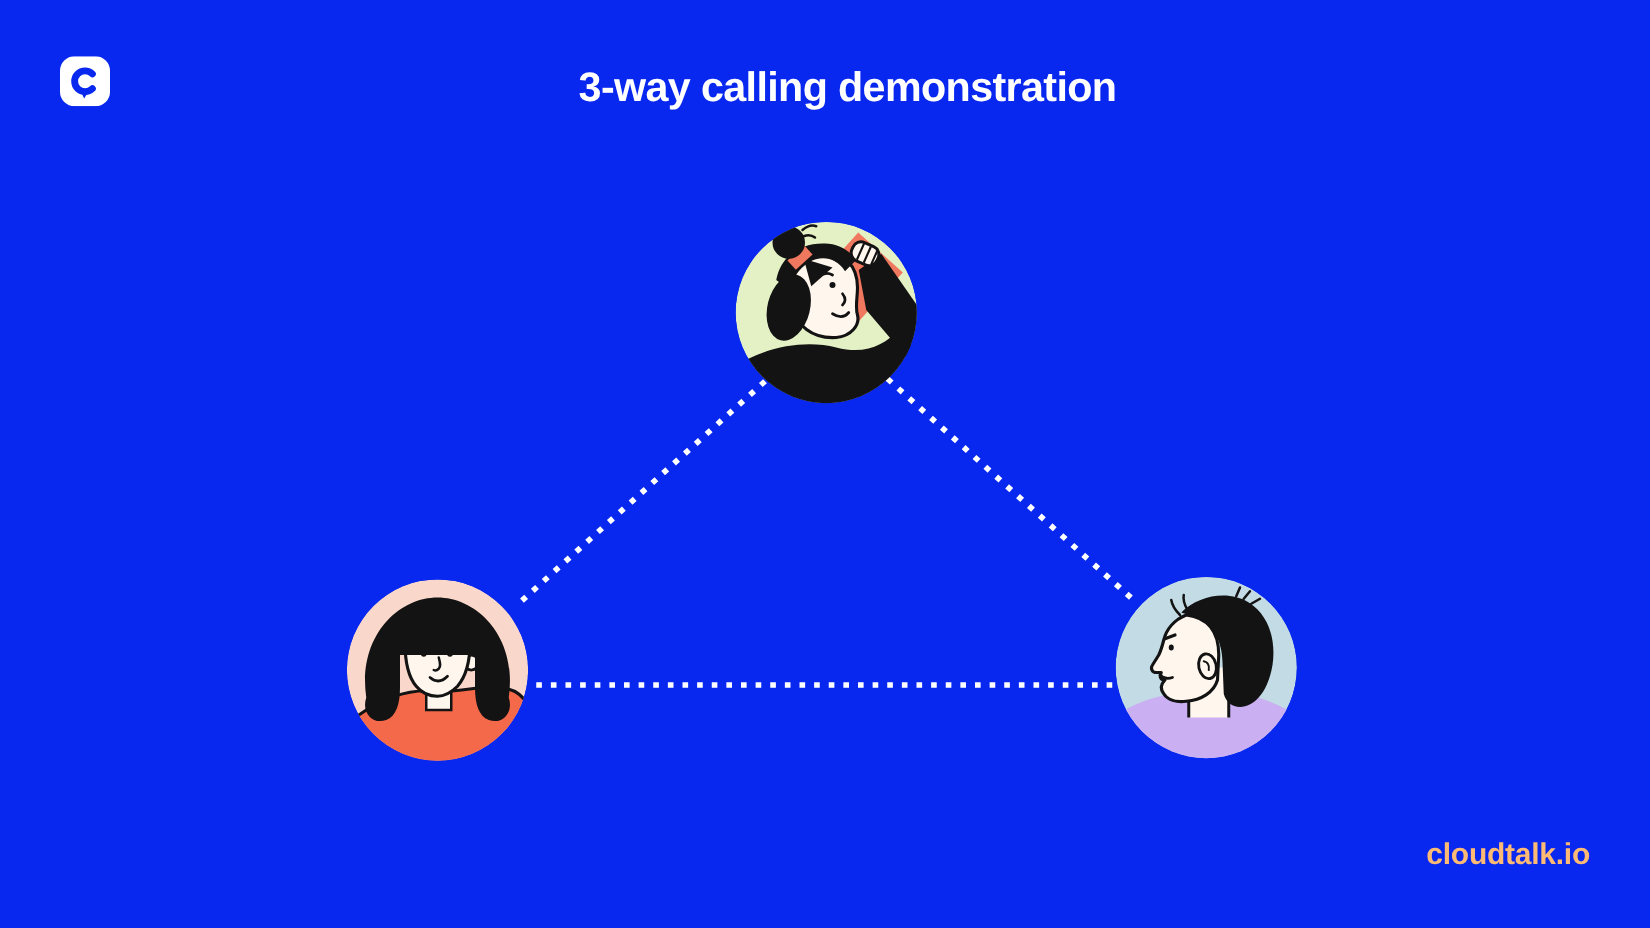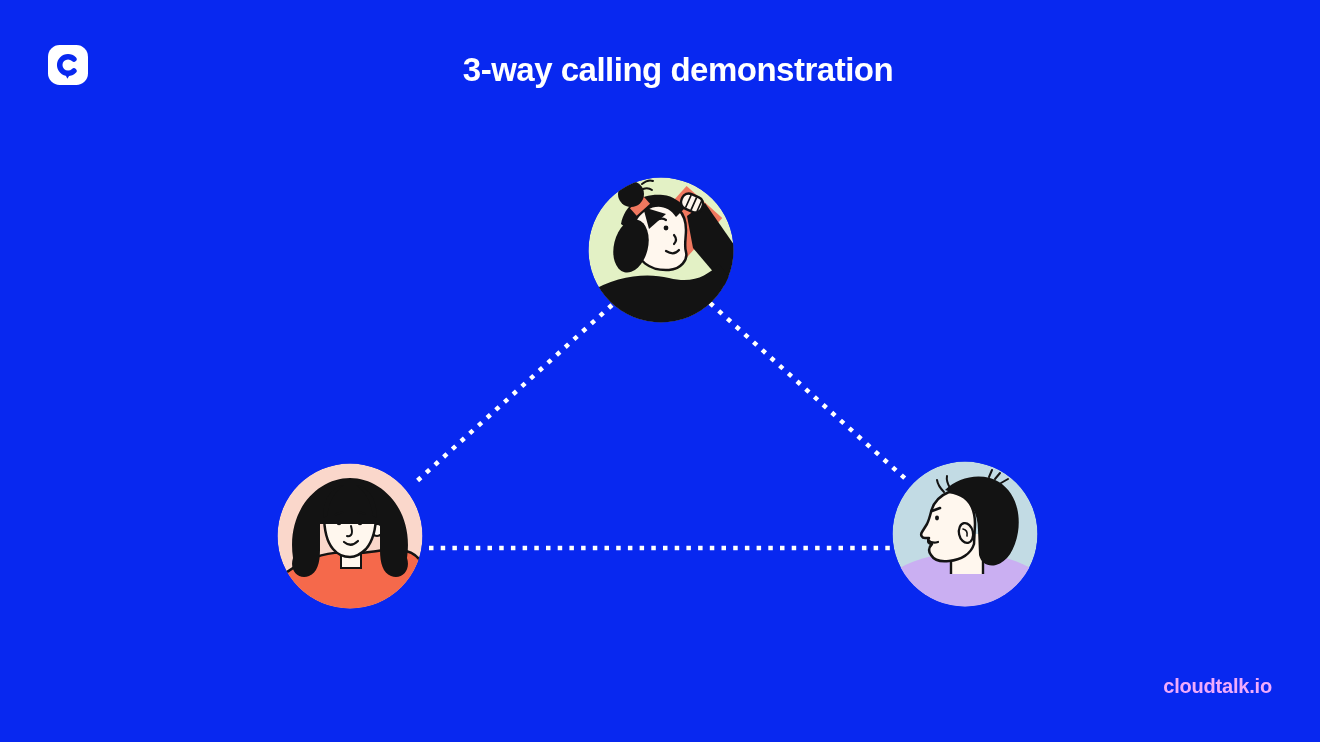--- a/index.html
+++ b/index.html
@@ -14,21 +14,21 @@
     color:#FFFFFF;font-size:33px;line-height:36px;font-weight:700;letter-spacing:-0.5px;margin-left:36px;
   }
   .logo{position:absolute;left:48px;top:45px;width:40px;height:40px;}
   .lines{position:absolute;left:0;top:0;pointer-events:none;}
   .avatar{position:absolute;width:150px;height:150px;}
   .avatar.top{left:586px;top:175px;}
   .avatar.left{left:275px;top:461px;}
   .avatar.right{left:890px;top:459px;}
   .watermark{
     position:absolute;right:48px;bottom:44px;
-    color:#f0abfc;font-size:20px;font-weight:700;letter-spacing:-0.2px;
+    color:#fdba74;font-size:24px;font-weight:700;letter-spacing:-0.2px;
   }
 </style>
 </head>
 <body>
 
 <div class="stage">
 
   <svg class="logo" viewBox="0 0 48 48" width="40" height="40" aria-hidden="true">
     <rect x="0" y="0" width="48" height="48" rx="14" fill="#FFFFFF"></rect>
     <path d="M 31.1,16.9 A 10 10 0 1 0 31.1,31.1" fill="none" stroke="#0828F0" stroke-width="6.6" stroke-linecap="round"></path>

